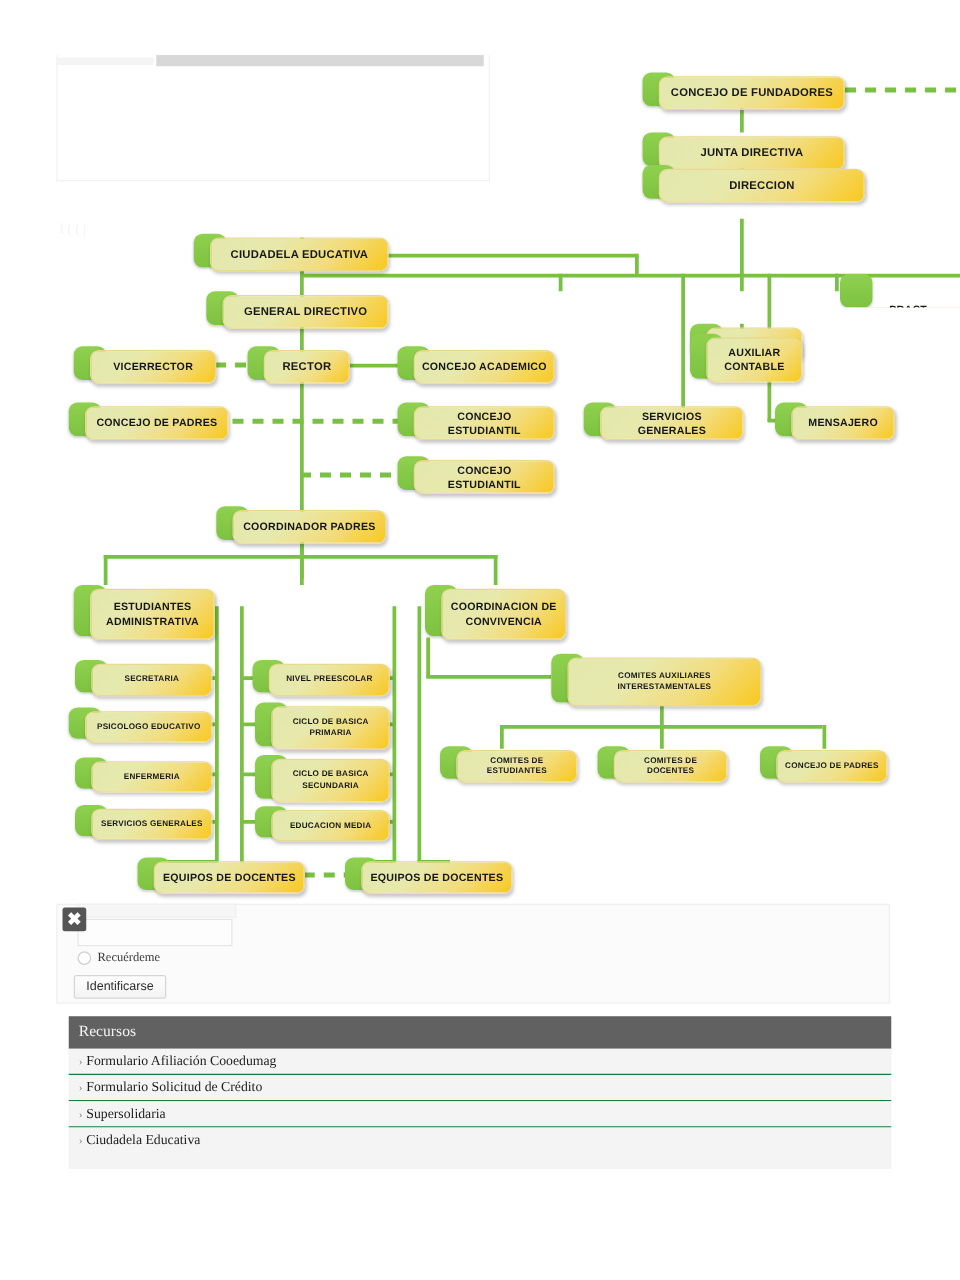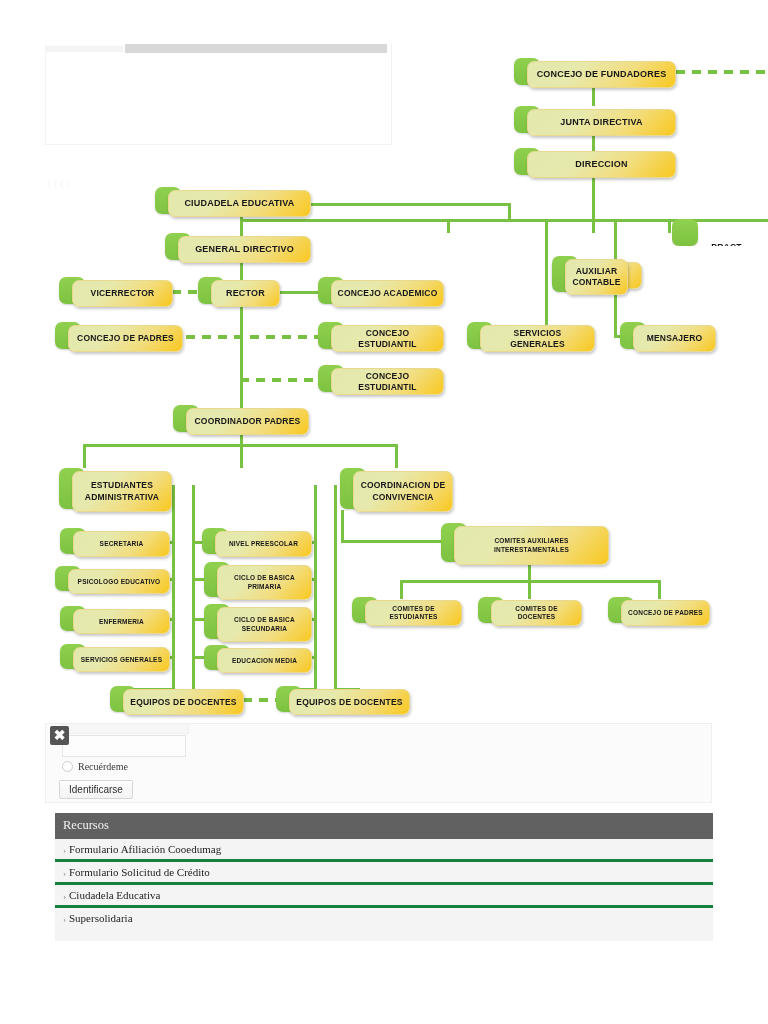--- a/index.html
+++ b/index.html
@@ -117,21 +117,21 @@
     background:#f4f4f4;
   }
   #recursos-header{
     background:#616161;color:#f2f2f2;
     font-size:12.5px;padding:5px 8px 6px 8px;
     font-family:"Liberation Serif", serif;
   }
   .res-item{
     font-size:11px;color:#1d1d1d;
     padding:4px 8px 4px 8px;
-    border-bottom:3px solid #15803d;
+    border-bottom:1px solid #15803d;
     background:#f4f4f4;
     font-family:"Liberation Serif", serif;
   }
   .res-item:last-child{border-bottom:none;}
   .res-bullet{color:#8a8a8a;margin-right:3px;font-size:9px;}
   #recursos-foot{height:13px;background:#f4f4f4;}
 </style>
 </head>
 <body>
 
@@ -221,21 +221,21 @@
   <div class="node" style="left:514px;top:58px;width:162px;height:27px;">
     <div class="tab"></div>
     <div class="body" style="font-size:9px;">CONCEJO DE FUNDADORES</div>
   </div>
 
   <div class="node" style="left:514px;top:106px;width:162px;height:27px;">
     <div class="tab"></div>
     <div class="body" style="font-size:9px;">JUNTA DIRECTIVA</div>
   </div>
 
-  <div class="node" style="left:514px;top:148px;width:162px;height:27px;">
+  <div class="node" style="left:514px;top:132px;width:178px;height:27px;">
     <div class="tab"></div>
     <div class="body" style="font-size:9px;">DIRECCION</div>
   </div>
 
   <div class="node" style="left:155px;top:187px;width:156px;height:27px;">
     <div class="tab"></div>
     <div class="body" style="font-size:9px;">CIUDADELA EDUCATIVA</div>
   </div>
 
   <div class="node" style="left:165px;top:233px;width:146px;height:27px;">
@@ -262,21 +262,21 @@
   <div class="node" style="left:198px;top:277px;width:82px;height:27px;">
     <div class="tab"></div>
     <div class="body" style="font-size:9px;">RECTOR</div>
   </div>
 
   <div class="node" style="left:318px;top:277px;width:126px;height:27px;">
     <div class="tab"></div>
     <div class="body" style="font-size:8.5px;">CONCEJO ACADEMICO</div>
   </div>
 
-  <div class="node two" style="left:552px;top:256px;width:76px;height:36px;">
+  <div class="node two" style="left:552px;top:267px;width:90px;height:36px;">
     <div class="tab"></div>
     <div class="body" style="font-size:8.5px;">AUXILIAR CONTABLE</div>
   </div>
 
   <div class="node" style="left:55px;top:322px;width:128px;height:27px;">
     <div class="tab"></div>
     <div class="body" style="font-size:8.5px;">CONCEJO DE PADRES</div>
   </div>
 
   <div class="node" style="left:318px;top:322px;width:126px;height:27px;">
@@ -402,17 +402,17 @@
   <div id="remember-label">Recuérdeme</div>
 </div>
 
 <div id="login-btn">Identificarse</div>
 
 <div id="recursos">
   <div id="recursos-header">Recursos</div>
   <div id="recursos-list">
       <div class="res-item"><span class="res-bullet">›</span><span>Formulario Afiliación Cooedumag</span></div>
       <div class="res-item"><span class="res-bullet">›</span><span>Formulario Solicitud de Crédito</span></div>
+      <div class="res-item"><span class="res-bullet">›</span><span>Supersolidaria</span></div>
       <div class="res-item"><span class="res-bullet">›</span><span>Ciudadela Educativa</span></div>
-      <div class="res-item"><span class="res-bullet">›</span><span>Supersolidaria</span></div>
     </div>
   <div id="recursos-foot"></div>
 </div>
 
 </body></html>

